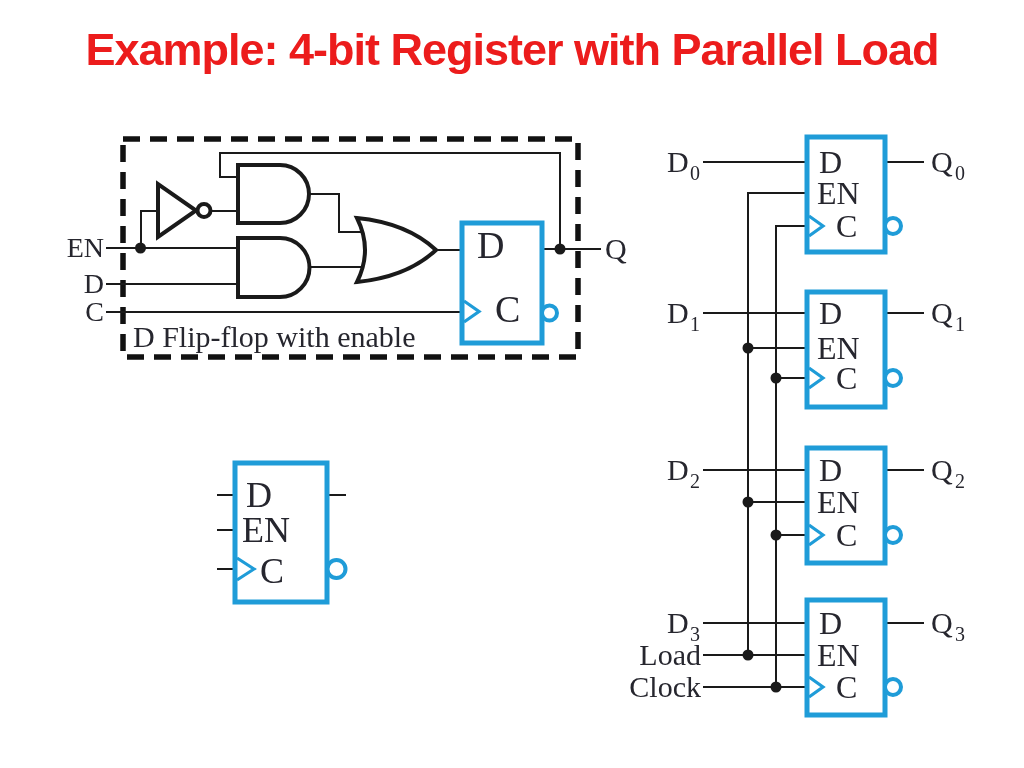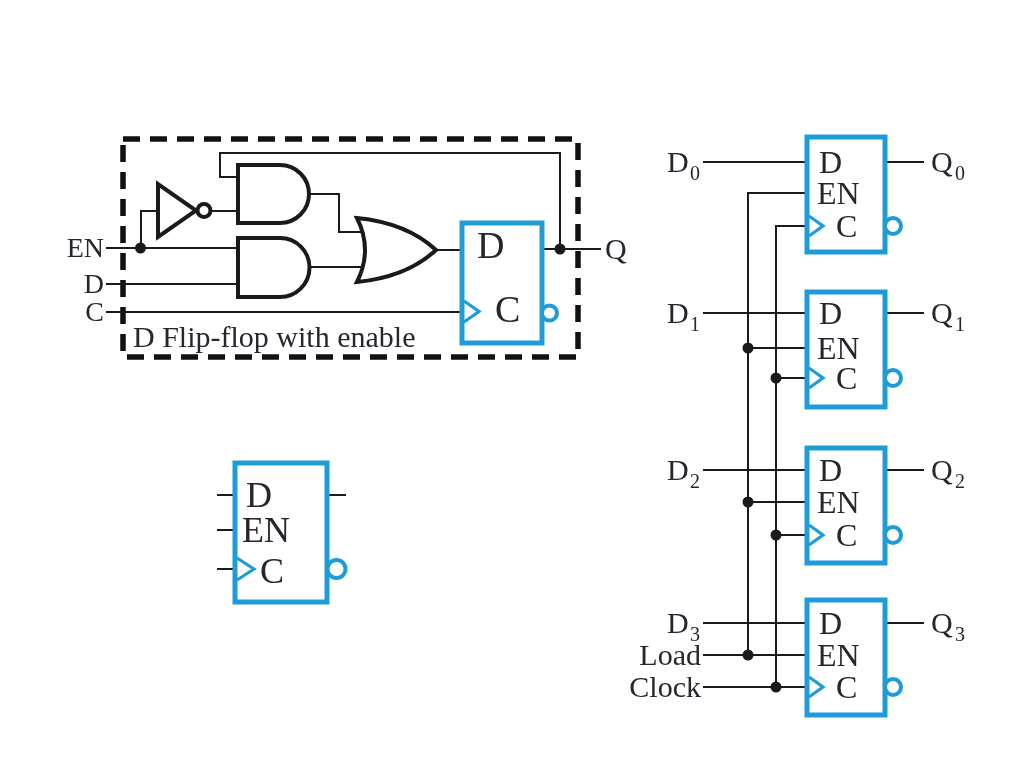--- a/index.html
+++ b/index.html
@@ -18,20 +18,21 @@
   .dashedbox{stroke:#111111;stroke-width:5.5;fill:none;stroke-dasharray:17 10;}
   text{font-family:"Liberation Serif",serif;fill:#26262e;}
   .t28{font-size:28px;} .t30{font-size:30px;} .t32{font-size:32px;}
   .t36{font-size:36px;} .t38{font-size:38px;} .sub{font-size:20px;}
 </style>
 </head>
 <body>
 
 <div class="stage">
 
+  <div class="title">Example: 4-bit Register with Parallel Load</div>
 
   <svg width="1024" height="768" viewBox="0 0 1024 768">
 
     <g>
       <rect class="dashedbox" x="123" y="139" width="455" height="218"></rect>
 
       <path class="wire" d="M 106 248 H 240"></path>
       <path class="wire" d="M 141 248 V 211 H 161"></path>
       <path class="wire" d="M 106 284 H 240"></path>
       <path class="wire" d="M 106 312 H 461"></path>

